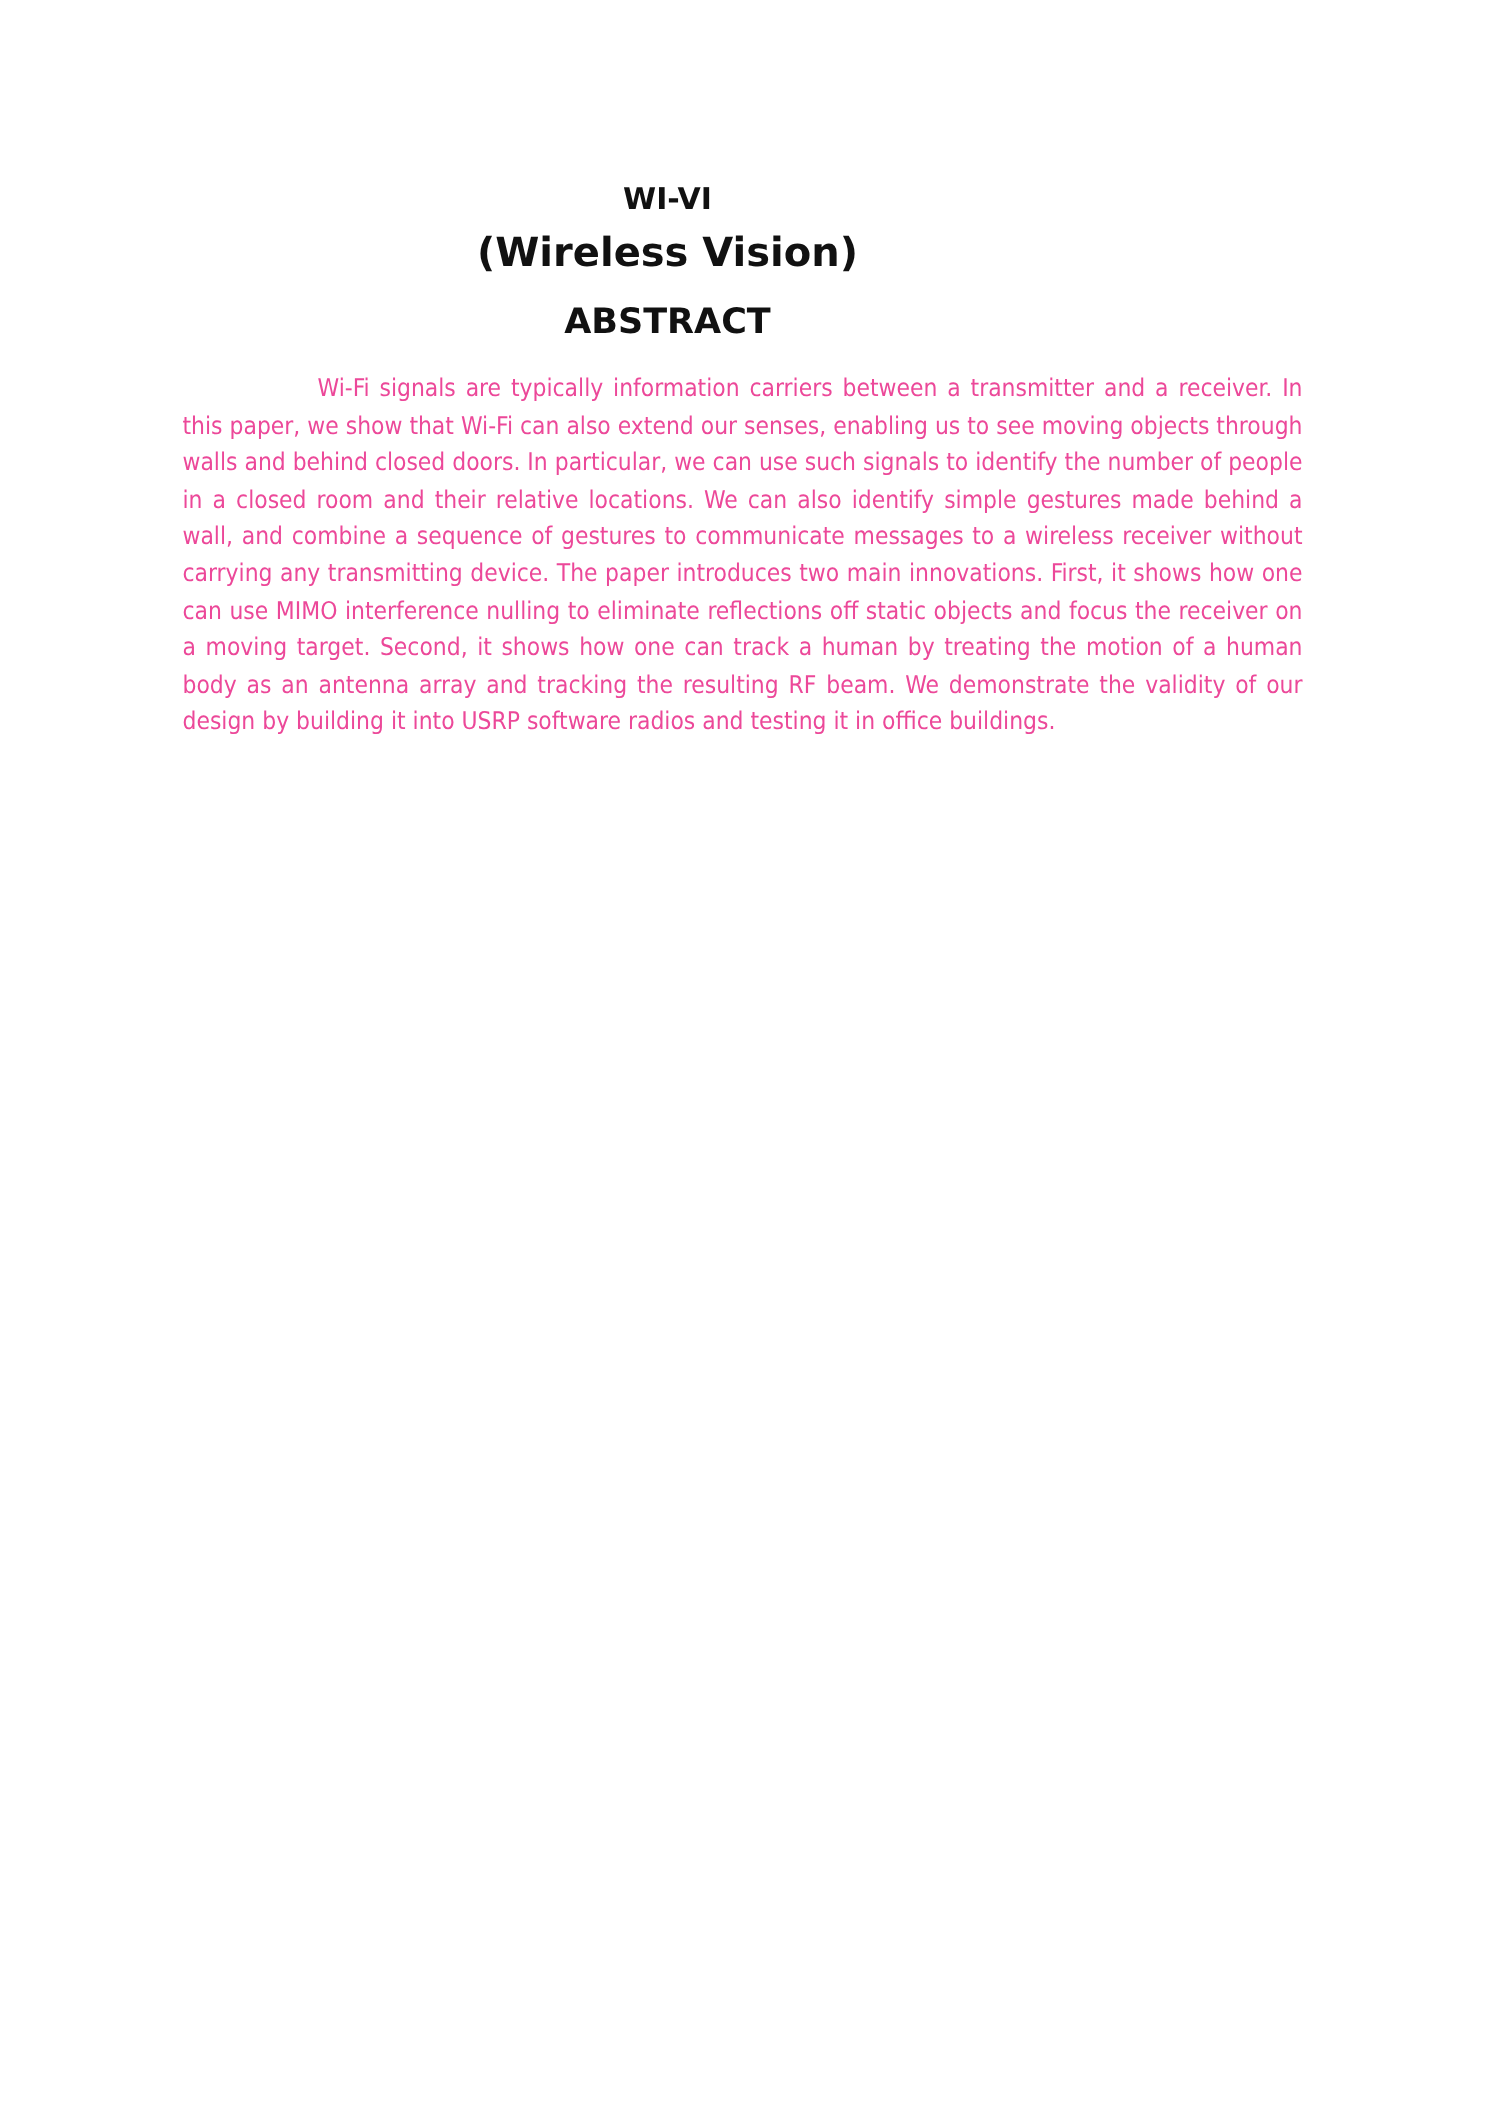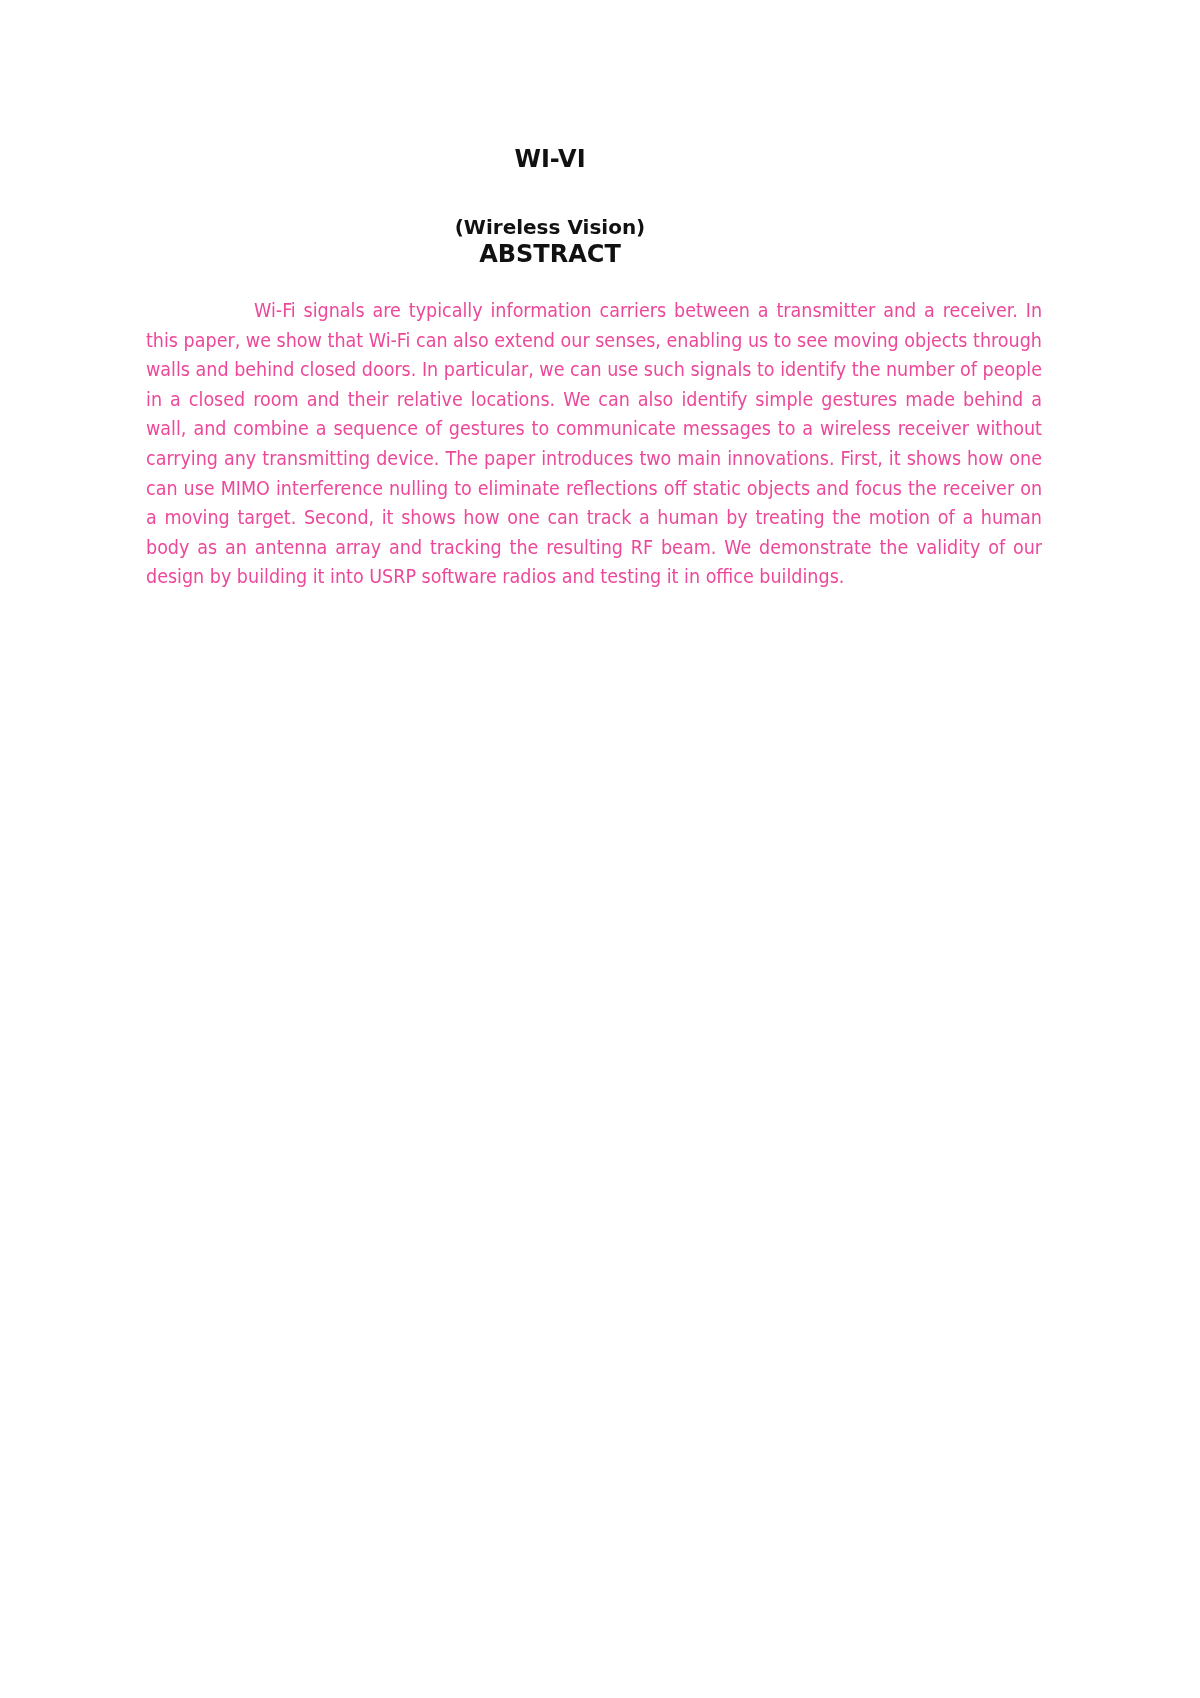--- a/index.html
+++ b/index.html
@@ -1,24 +1,24 @@
 <!DOCTYPE html>
 <html><head>
 <meta charset="utf-8">
 <style>
   html, body { margin: 0; padding: 0; background: #ffffff; }
   body { width: 1200px; height: 1698px; position: relative; overflow: hidden; }
   .page { position: absolute; left: 0; top: 0; width: 1200px; height: 1698px; background: #ffffff; }
   .title {
-    position: absolute; left: 16px; width: 1068px; text-align: center;
+    position: absolute; left: 0; width: 1068px; text-align: center;
     font-family: "DejaVu Sans", sans-serif; font-weight: bold; color: #111;
   }
   .t1 { top: 145px; font-size: 24px; }
-  .t2 { top: 183px; font-size: 20px; margin-top: 32px; }
-  .t3 { top: 240px; font-size: 24px; }
+  .t2 { top: 183px; font-size: 32px; }
+  .t3 { top: 240px; font-size: 28px; }
   .abstract-body {
     position: absolute; left: 146px; top: 296px; width: 896px;
     font-family: "DejaVu Sans Condensed", "DejaVu Sans", sans-serif;
     font-size: 19.5px; line-height: 29.6px; color: #ec4899;
     text-align: justify; text-indent: 108px; margin: 0;
     font-stretch: condensed;
   }
 </style>
 </head>
 <body>

